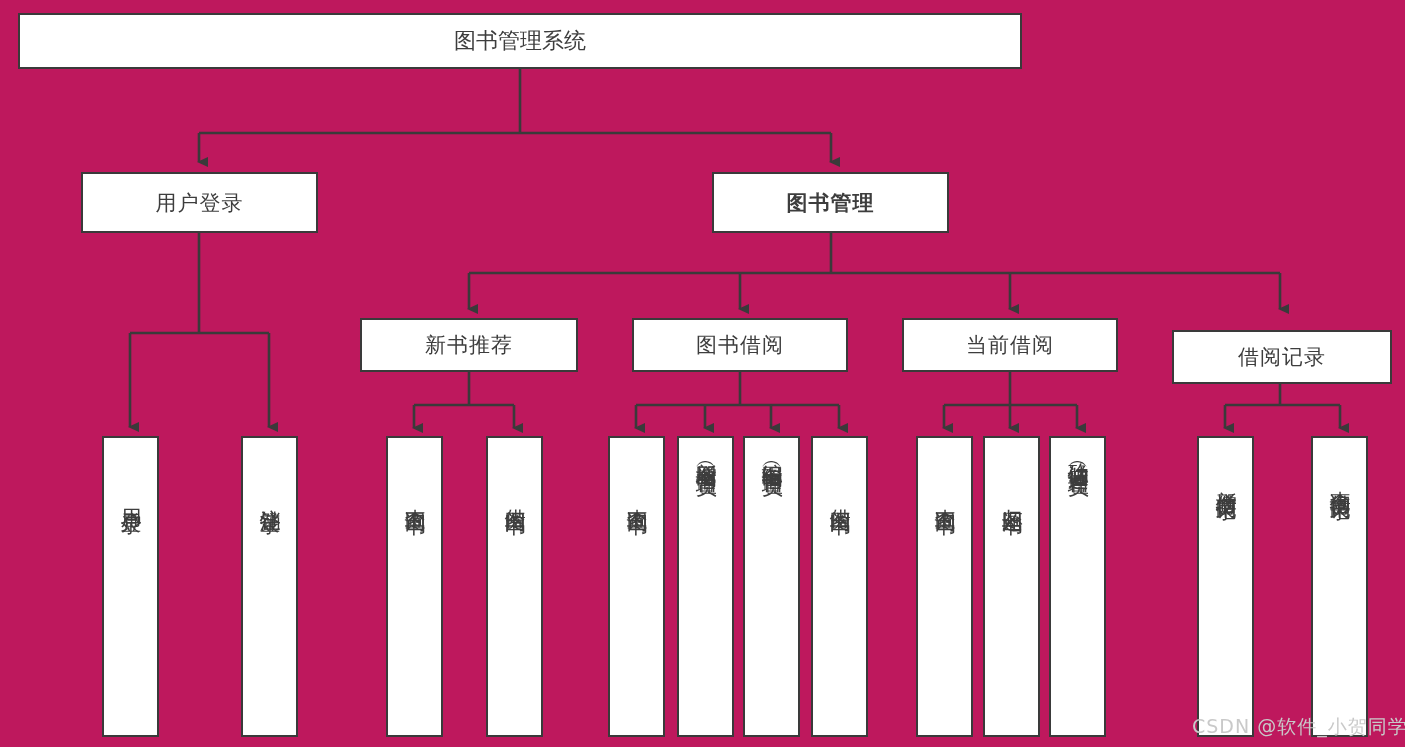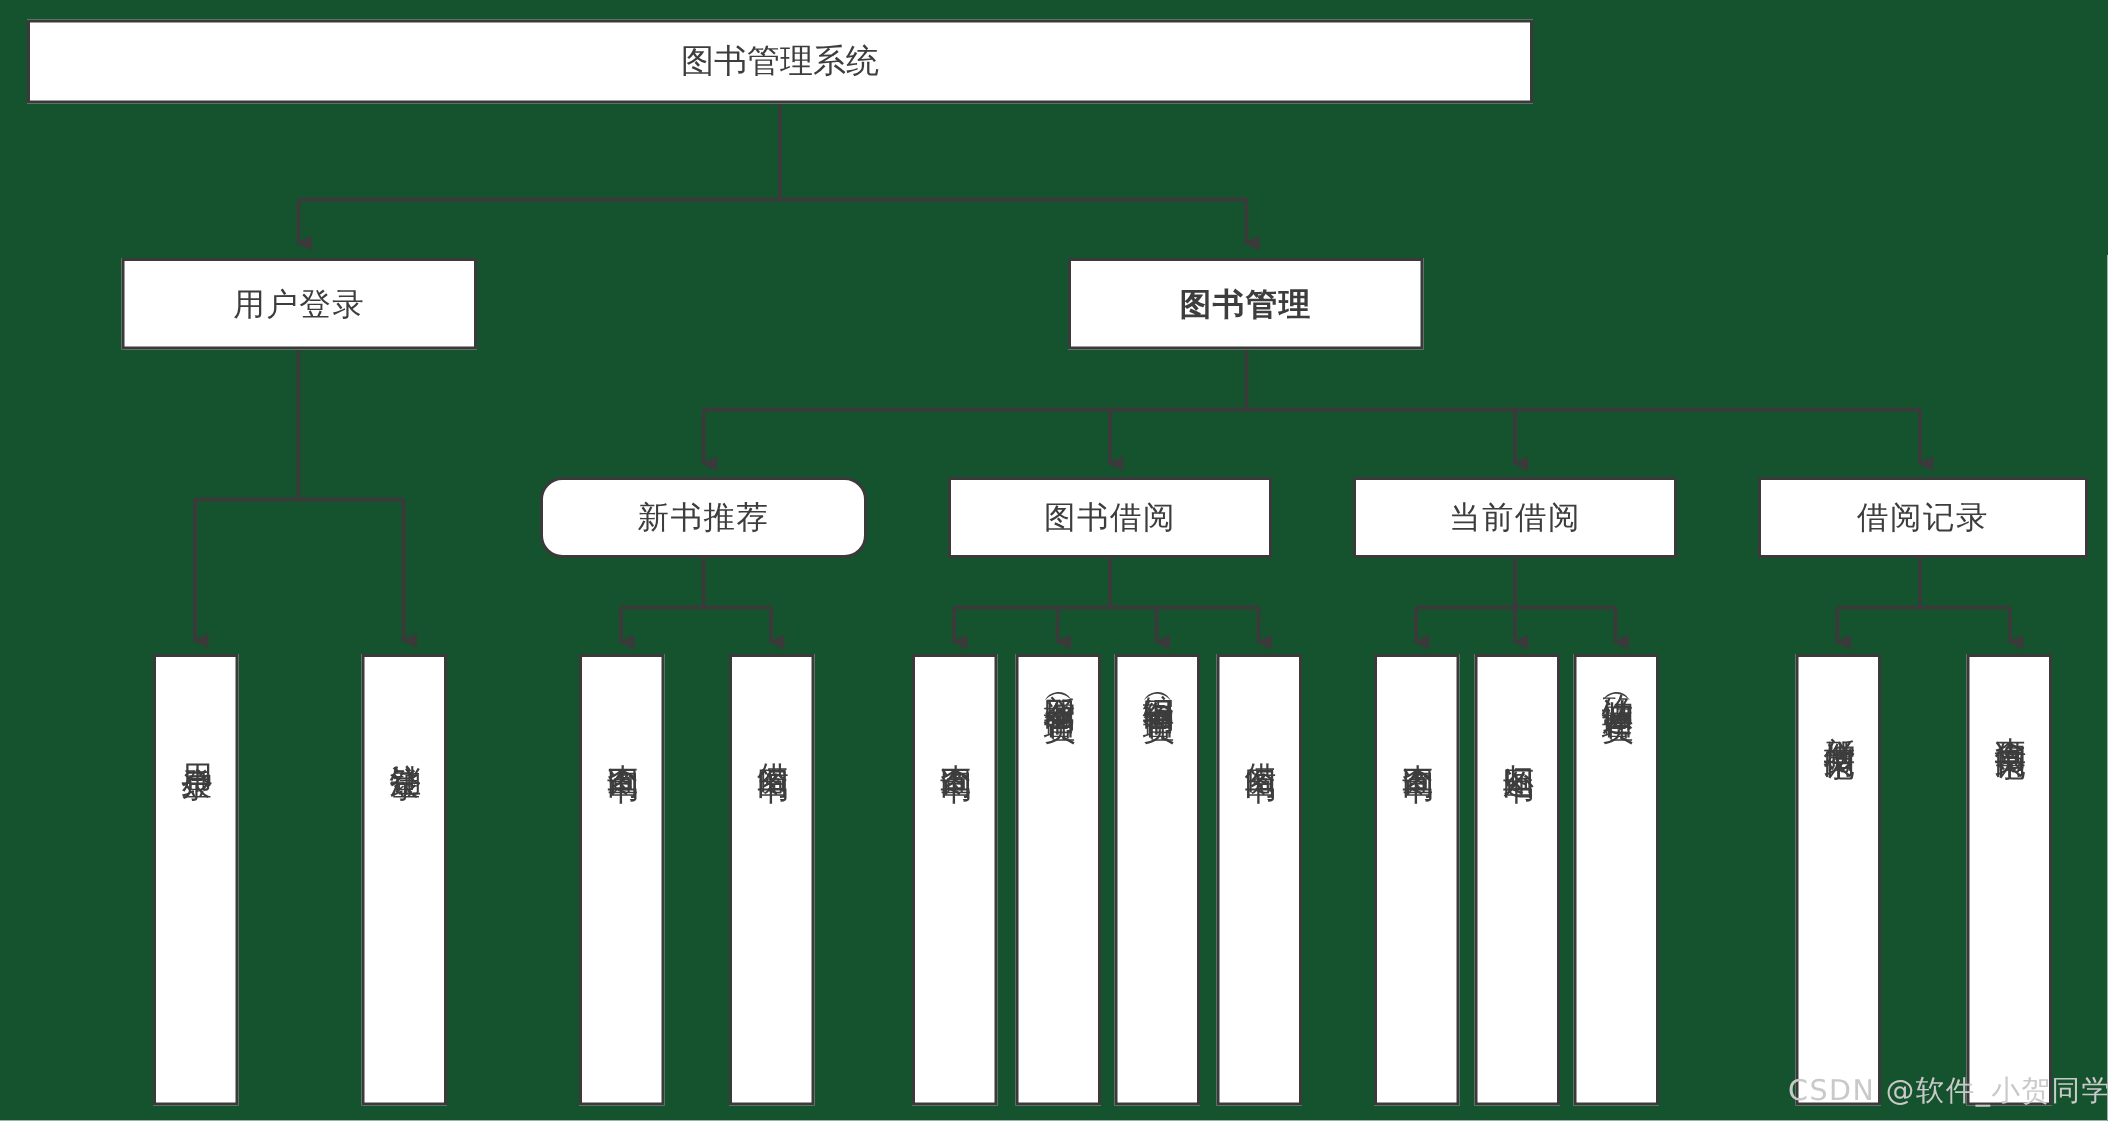--- a/index.html
+++ b/index.html
@@ -1,18 +1,18 @@
 <!DOCTYPE html>
 <html><head>
 <meta charset="utf-8">
 <style>
   html,body{margin:0;padding:0;background:#ffffff;}
   body{width:1405px;height:747px;overflow:hidden;
        font-family:"DejaVu Sans","Liberation Sans",sans-serif;}
-  #canvas{position:relative;width:1405px;height:747px;background:#14532d;}
+  #canvas{position:relative;width:1405px;height:747px;background:#be185d;}
   svg#wires{position:absolute;left:0;top:0;width:1405px;height:747px;}
   .node{position:absolute;box-sizing:border-box;background:#ffffff;
         border:2px solid #3a3a3a;display:flex;align-items:center;
         justify-content:center;color:#3d3d3d;}
   .node.h{font-size:21px;letter-spacing:1px;}
   .node.root{font-size:22px;}
   .node.leaf{align-items:flex-start;justify-content:center;padding-top:8px;}
   .vtext{writing-mode:vertical-rl;text-orientation:upright;
          font-size:21px;line-height:1.32;letter-spacing:2px;
          white-space:nowrap;color:#3d3d3d;}
@@ -80,30 +80,30 @@
     <span>图书管理系统</span>
   </div>
 
   <div class="node h" style="left:81px;top:172px;width:237px;height:61px;">
     <span>用户登录</span>
   </div>
   <div class="node h" style="left:712px;top:172px;width:237px;height:61px;font-weight:bold;">
     <span>图书管理</span>
   </div>
 
-  <div class="node h" style="left:360px;top:318px;width:218px;height:54px;border-radius:15px;">
+  <div class="node h" style="left:360px;top:318px;width:218px;height:54px;">
     <span>新书推荐</span>
   </div>
   <div class="node h" style="left:902px;top:318px;width:216px;height:54px;">
     <span>当前借阅</span>
   </div>
   <div class="node h" style="left:632px;top:318px;width:216px;height:54px;">
     <span>图书借阅</span>
   </div>
-  <div class="node h" style="left:1172px;top:318px;width:220px;height:54px;">
+  <div class="node h" style="left:1172px;top:330px;width:220px;height:54px;">
     <span>借阅记录</span>
   </div>
 
   <div class="node leaf" style="left:102px;top:436px;width:57px;height:301px;">
     <span class="vtext pad">用户登录</span>
   </div>
   <div class="node leaf" style="left:241px;top:436px;width:57px;height:301px;">
     <span class="vtext pad">注销登录</span>
   </div>
 

